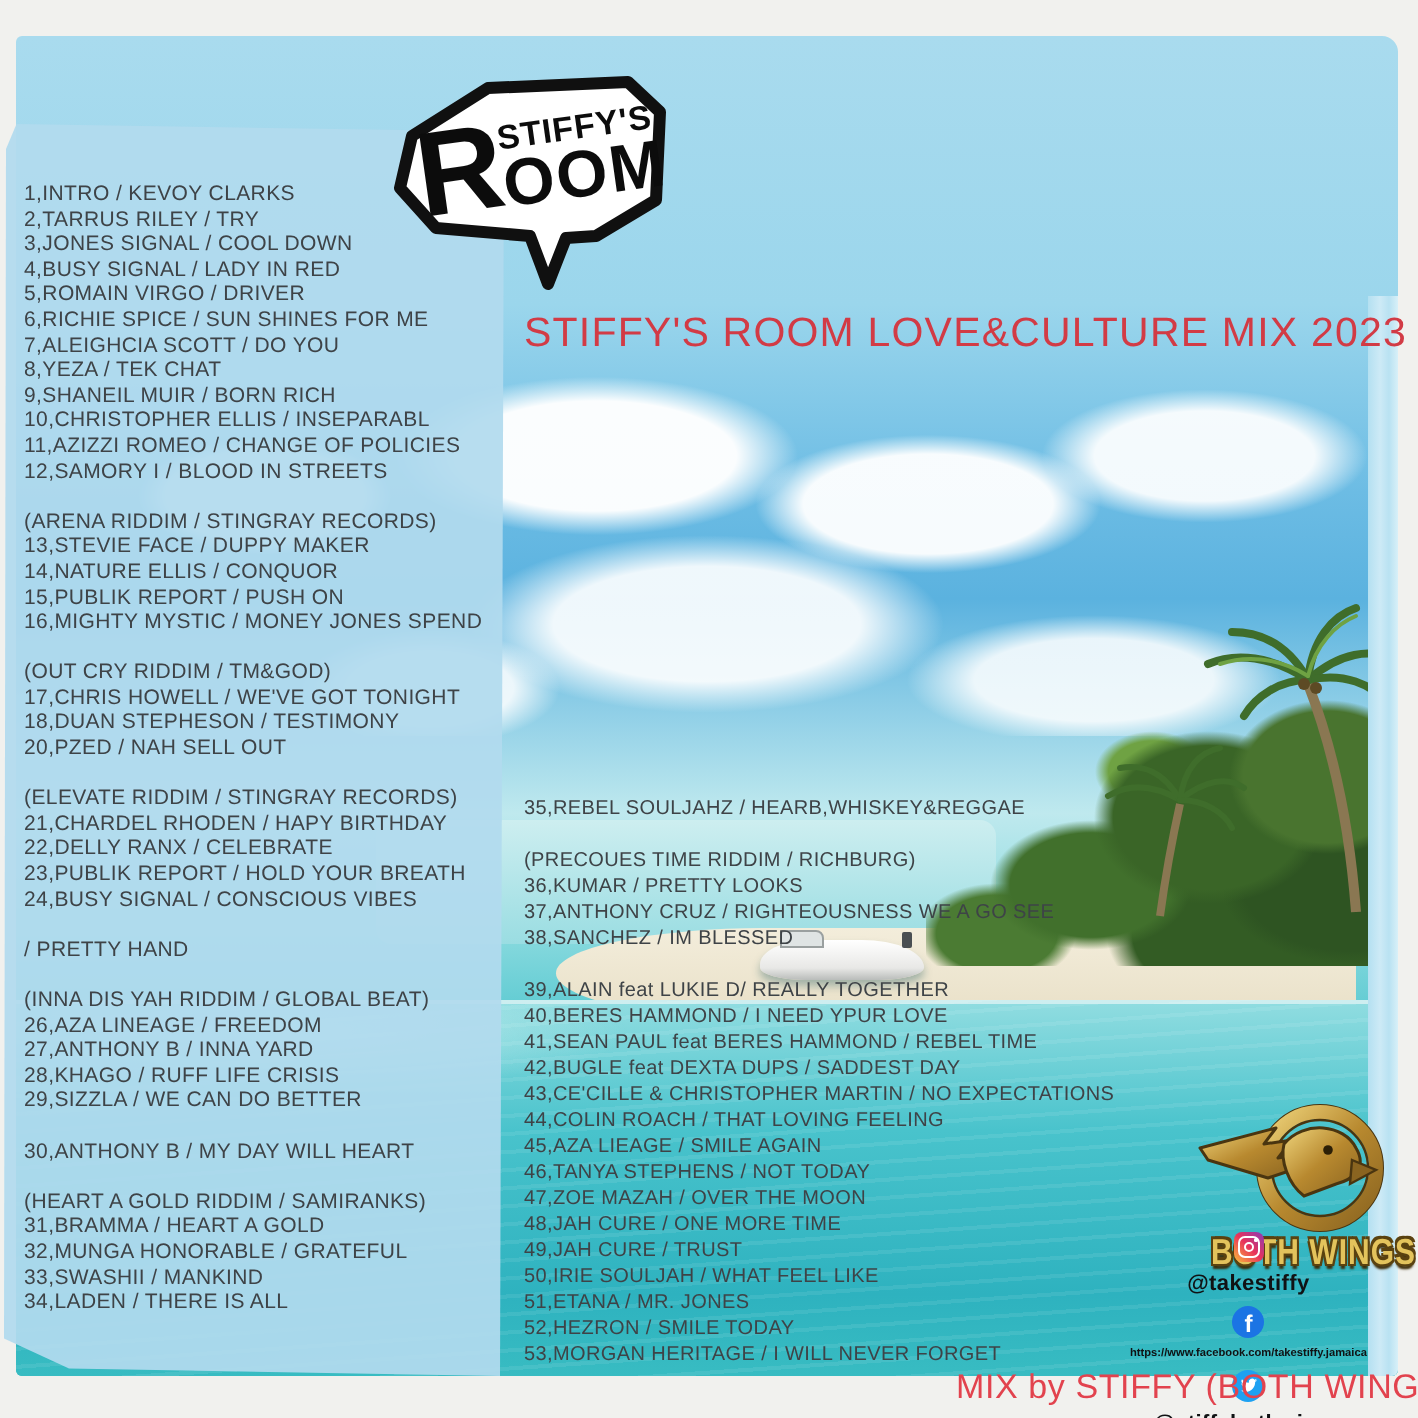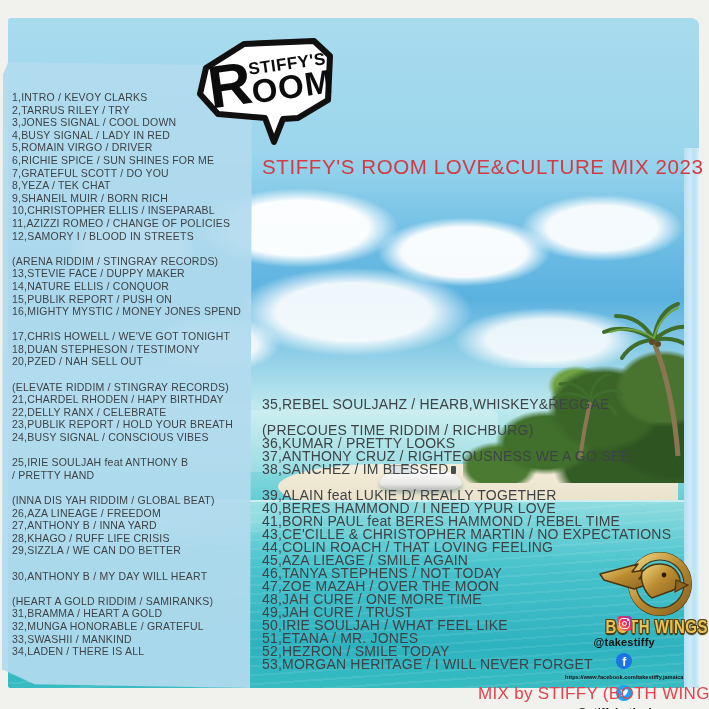--- a/index.html
+++ b/index.html
@@ -76,21 +76,21 @@
   }
   
   .panel{
     position:absolute;left:2px;top:62px;width:250px;height:626px;
     background:rgba(177,218,238,.93);
     clip-path:polygon(2.5% 0,100% .6%,99.2% 100%,13% 99.4%,0 97%,.4% 2%);
   }
   
   .track-col{position:absolute;color:#3e4347;font-weight:400;white-space:nowrap;}
   .col-left{left:12px;top:91px;font-size:10.5px;line-height:12.6px;letter-spacing:.2px;}
-  .col-right{left:262px;top:398px;font-size:14px;line-height:13px;letter-spacing:.2px;}
+  .col-right{left:262px;top:398px;font-size:10px;line-height:13px;letter-spacing:.2px;}
   .mix-title{
     position:absolute;left:262px;top:155px;
     font-size:20.5px;font-weight:400;letter-spacing:.6px;color:#d23b45;white-space:nowrap;
   }
   .footer-credit{
     position:absolute;left:478px;top:684px;
     font-size:17px;font-weight:400;letter-spacing:.3px;color:#e2434e;white-space:nowrap;
   }
   
   .bubble-wrap{position:absolute;left:186px;top:38px;width:148px;height:110px;}
@@ -171,44 +171,44 @@
 
   <div class="panel"></div>
 
   <div class="track-col col-left">
       <div class="track-line">1,INTRO / KEVOY CLARKS</div>
       <div class="track-line">2,TARRUS RILEY / TRY</div>
       <div class="track-line">3,JONES SIGNAL / COOL DOWN</div>
       <div class="track-line">4,BUSY SIGNAL / LADY IN RED</div>
       <div class="track-line">5,ROMAIN VIRGO / DRIVER</div>
       <div class="track-line">6,RICHIE SPICE / SUN SHINES FOR ME</div>
-      <div class="track-line">7,GRATEFUL SCOTT / DO YOU</div>
+      <div class="track-line">7,ALEIGHCIA SCOTT / DO YOU</div>
       <div class="track-line">8,YEZA / TEK CHAT</div>
       <div class="track-line">9,SHANEIL MUIR / BORN RICH</div>
       <div class="track-line">10,CHRISTOPHER ELLIS / INSEPARABL</div>
       <div class="track-line">11,AZIZZI ROMEO / CHANGE OF POLICIES</div>
       <div class="track-line">12,SAMORY I / BLOOD IN STREETS</div>
       <div class="track-line">&nbsp;</div>
       <div class="track-line">(ARENA RIDDIM / STINGRAY RECORDS)</div>
       <div class="track-line">13,STEVIE FACE / DUPPY MAKER</div>
       <div class="track-line">14,NATURE ELLIS / CONQUOR</div>
       <div class="track-line">15,PUBLIK REPORT / PUSH ON</div>
       <div class="track-line">16,MIGHTY MYSTIC / MONEY JONES SPEND</div>
       <div class="track-line">&nbsp;</div>
+      <div class="track-line">(OUT CRY RIDDIM / TM&amp;GOD)</div>
       <div class="track-line">17,CHRIS HOWELL / WE'VE GOT TONIGHT</div>
       <div class="track-line">18,DUAN STEPHESON / TESTIMONY</div>
       <div class="track-line">20,PZED / NAH SELL OUT</div>
       <div class="track-line">&nbsp;</div>
       <div class="track-line">(ELEVATE RIDDIM / STINGRAY RECORDS)</div>
       <div class="track-line">21,CHARDEL RHODEN / HAPY BIRTHDAY</div>
       <div class="track-line">22,DELLY RANX / CELEBRATE</div>
       <div class="track-line">23,PUBLIK REPORT / HOLD YOUR BREATH</div>
       <div class="track-line">24,BUSY SIGNAL / CONSCIOUS VIBES</div>
       <div class="track-line">&nbsp;</div>
-      <div class="track-line">25,IRIE SOULJAH feat ANTHONY B</div>
       <div class="track-line">/ PRETTY HAND</div>
       <div class="track-line">&nbsp;</div>
       <div class="track-line">(INNA DIS YAH RIDDIM / GLOBAL BEAT)</div>
       <div class="track-line">26,AZA LINEAGE / FREEDOM</div>
       <div class="track-line">27,ANTHONY B / INNA YARD</div>
       <div class="track-line">28,KHAGO / RUFF LIFE CRISIS</div>
       <div class="track-line">29,SIZZLA / WE CAN DO BETTER</div>
       <div class="track-line">&nbsp;</div>
       <div class="track-line">30,ANTHONY B / MY DAY WILL HEART</div>
       <div class="track-line">&nbsp;</div>
@@ -221,21 +221,22 @@
   <div class="track-col col-right">
       <div class="track-line">35,REBEL SOULJAHZ / HEARB,WHISKEY&amp;REGGAE</div>
       <div class="track-line">&nbsp;</div>
       <div class="track-line">(PRECOUES TIME RIDDIM / RICHBURG)</div>
       <div class="track-line">36,KUMAR / PRETTY LOOKS</div>
       <div class="track-line">37,ANTHONY CRUZ / RIGHTEOUSNESS WE A GO SEE</div>
       <div class="track-line">38,SANCHEZ / IM BLESSED</div>
       <div class="track-line">&nbsp;</div>
       <div class="track-line">39,ALAIN feat LUKIE D/ REALLY TOGETHER</div>
       <div class="track-line">40,BERES HAMMOND / I NEED YPUR LOVE</div>
-      <div class="track-line">41,BORN PAUL feat BERES HAMMOND / REBEL TIME</div>
+      <div class="track-line">41,SEAN PAUL feat BERES HAMMOND / REBEL TIME</div>
+      <div class="track-line">42,BUGLE feat DEXTA DUPS / SADDEST DAY</div>
       <div class="track-line">43,CE'CILLE &amp; CHRISTOPHER MARTIN / NO EXPECTATIONS</div>
       <div class="track-line">44,COLIN ROACH / THAT LOVING FEELING</div>
       <div class="track-line">45,AZA LIEAGE / SMILE AGAIN</div>
       <div class="track-line">46,TANYA STEPHENS / NOT TODAY</div>
       <div class="track-line">47,ZOE MAZAH / OVER THE MOON</div>
       <div class="track-line">48,JAH CURE / ONE MORE TIME</div>
       <div class="track-line">49,JAH CURE / TRUST</div>
       <div class="track-line">50,IRIE SOULJAH / WHAT FEEL LIKE</div>
       <div class="track-line">51,ETANA / MR. JONES</div>
       <div class="track-line">52,HEZRON / SMILE TODAY</div>

